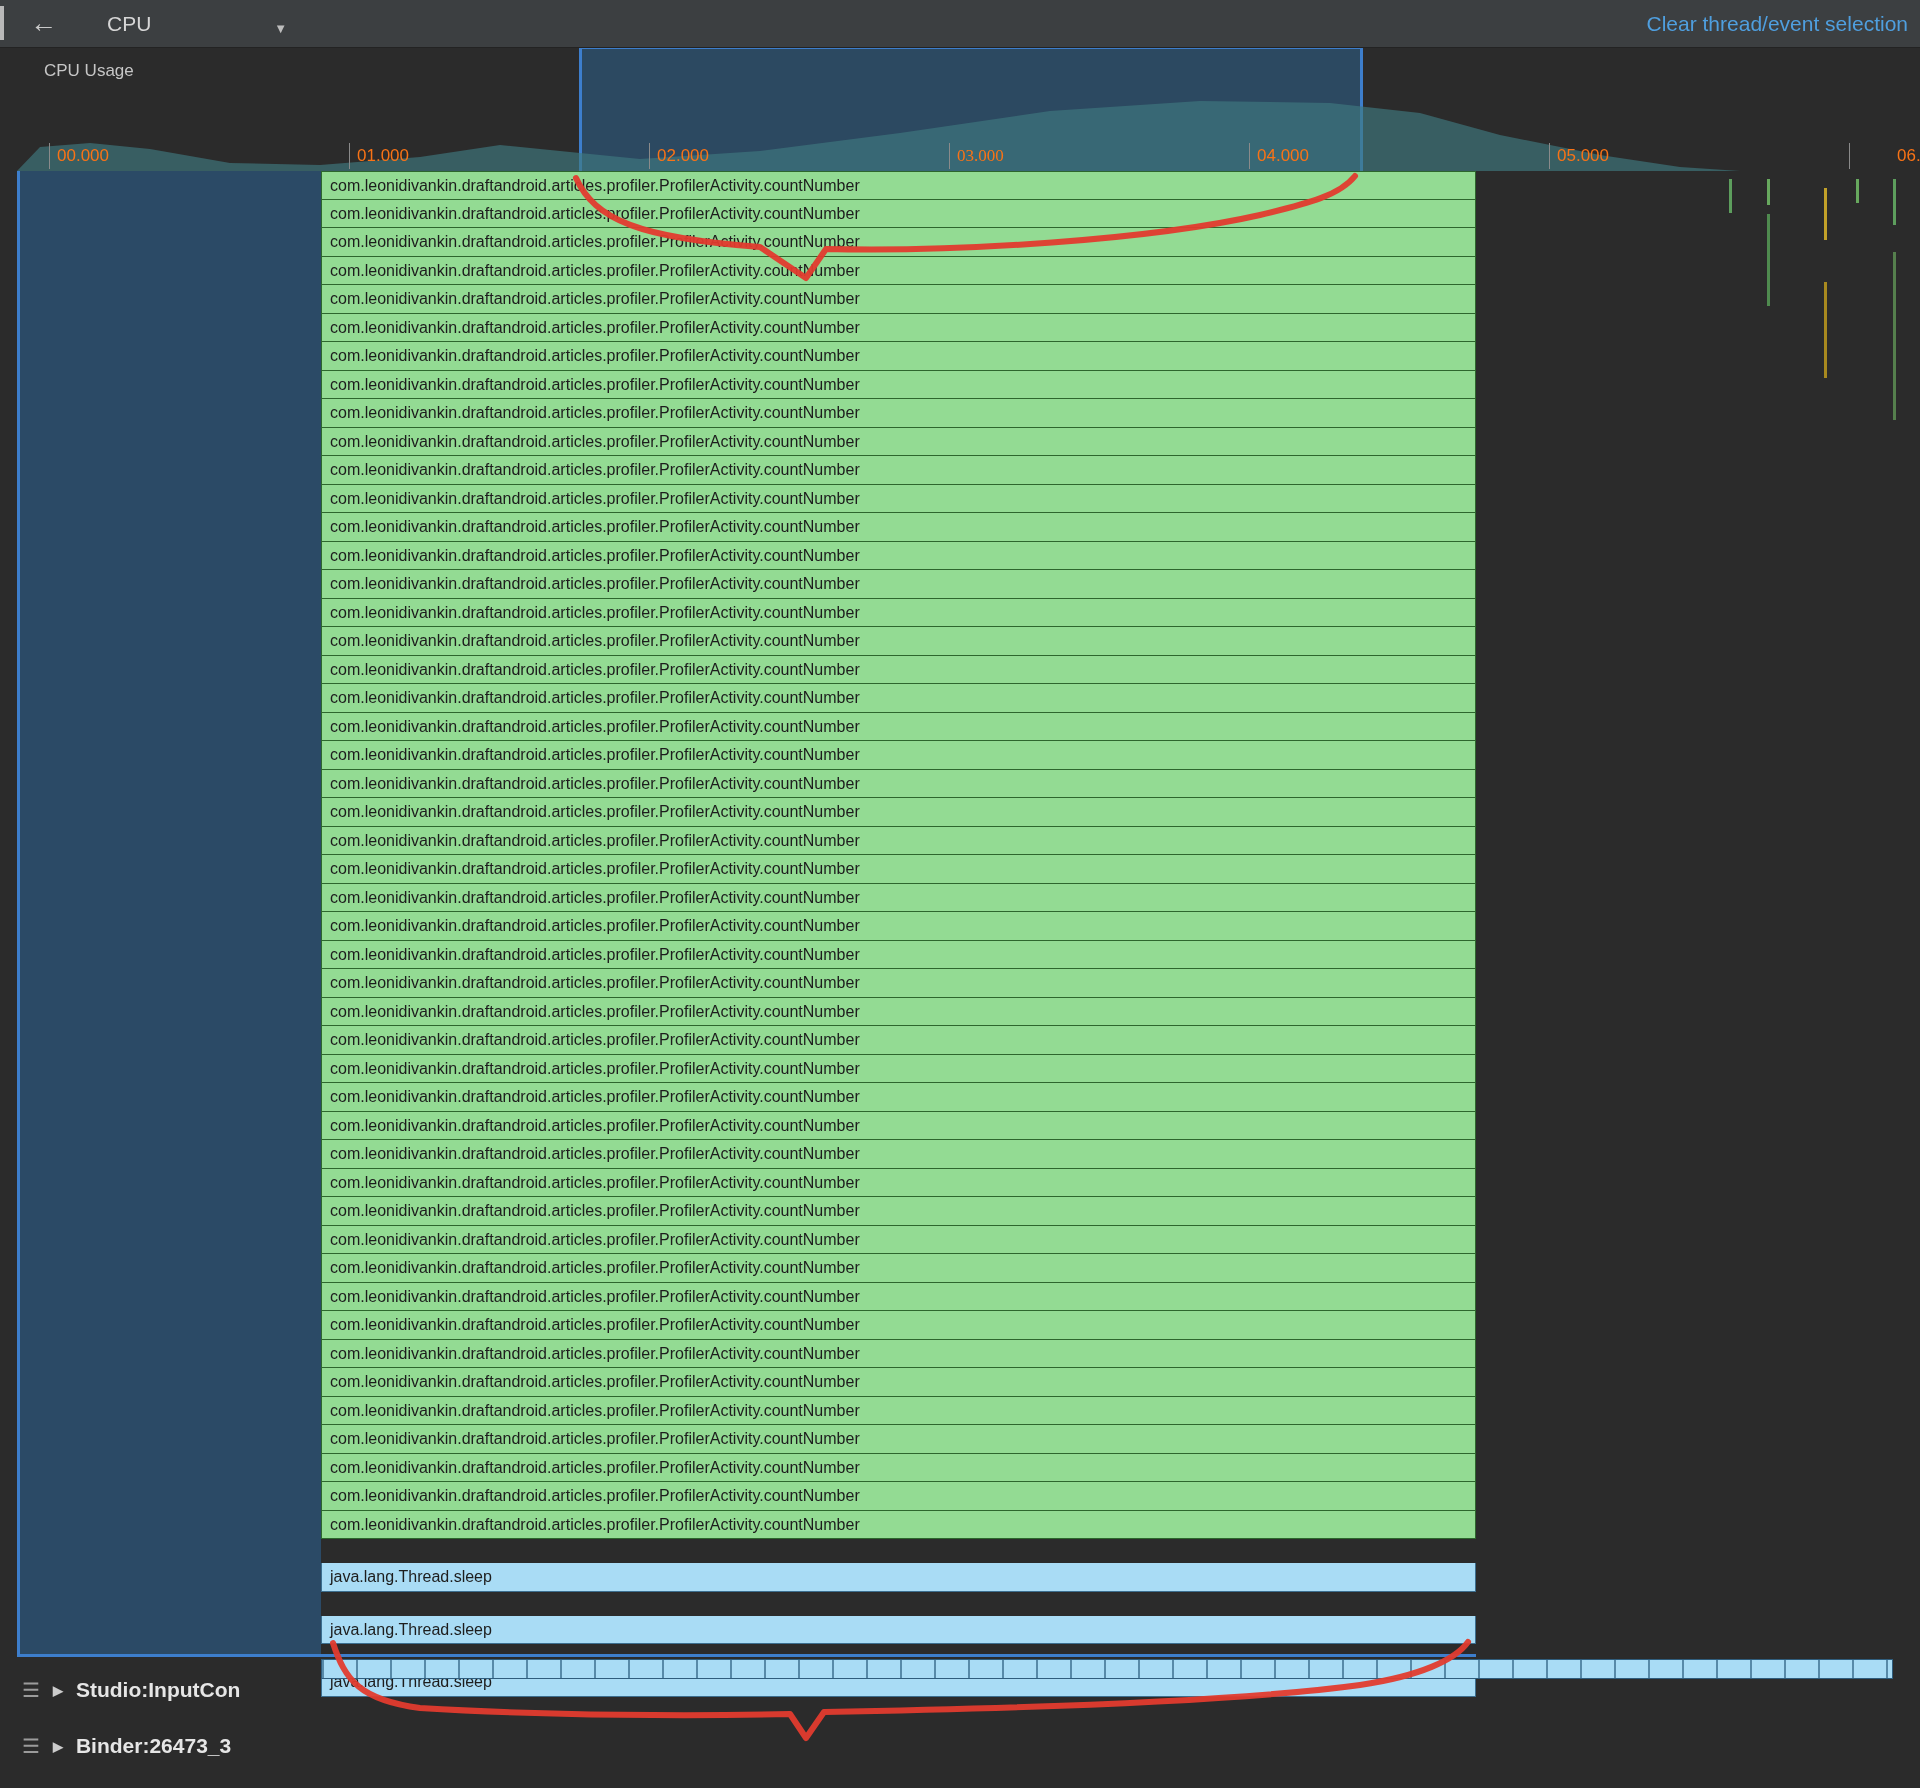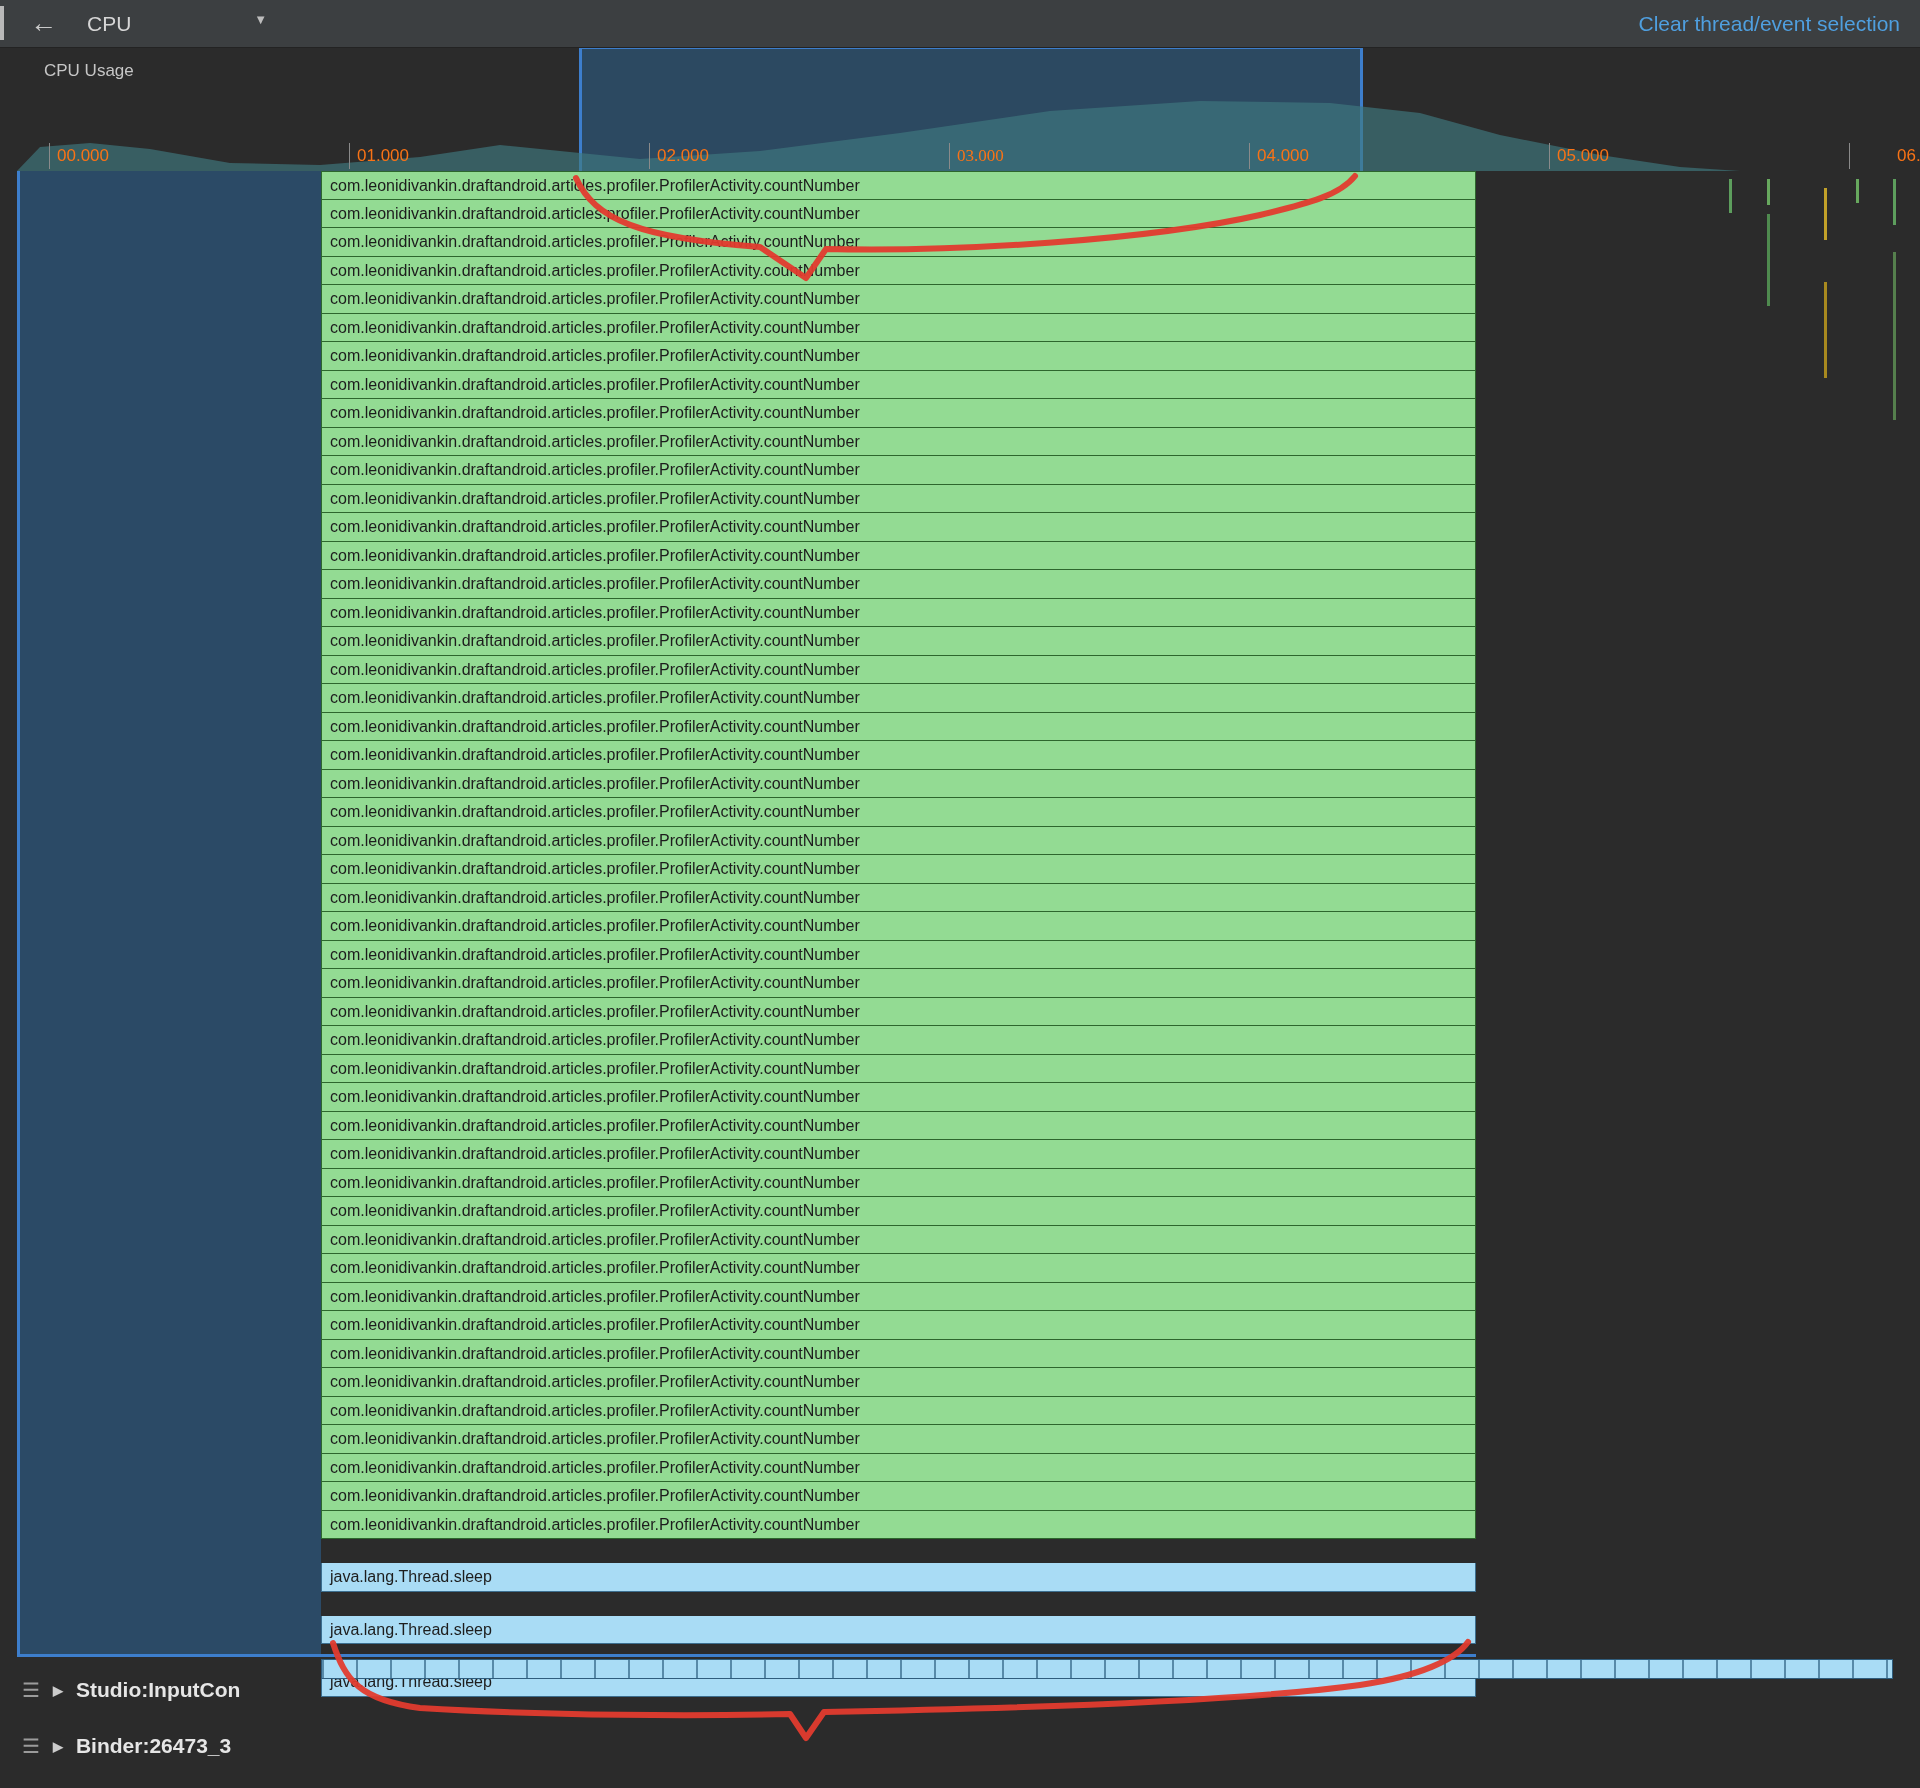--- a/index.html
+++ b/index.html
@@ -5,24 +5,24 @@
   html,body{margin:0;padding:0;}
   body{
     width:1920px;height:1788px;position:relative;overflow:hidden;
     background:#2b2b2b;font-family:"Liberation Sans",sans-serif;
   }
   
   .topbar{position:absolute;left:0;top:0;width:1920px;height:47px;background:#3c3f41;
     border-bottom:1px solid #232323;display:flex;align-items:center;z-index:10;}
   .edge-mark{position:absolute;left:0;top:6px;width:4px;height:34px;background:#b9b9b9;}
   .back{color:#c9c9c9;font-size:27px;margin-left:30px;cursor:default;}
-  .view-select{margin-left:30px;width:180px;display:flex;justify-content:space-between;
-    align-items:flex-start;color:#d6d6d6;font-size:21px;}
+  .view-select{margin-left:50px;width:180px;display:flex;justify-content:space-between;
+    align-items:flex-end;color:#d6d6d6;font-size:21px;}
   .caret{color:#bdbdbd;font-size:13px;}
-  .clear-btn{margin-left:auto;margin-right:20px;color:#4f9fdf;font-size:21px;white-space:nowrap;}
+  .clear-btn{margin-left:auto;margin-right:12px;color:#4f9fdf;font-size:21px;white-space:nowrap;}
   
   .overview{position:absolute;left:0;top:47px;width:1920px;height:144px;background:#2b2b2b;}
   .usage-label{position:absolute;left:44px;top:14px;font-size:17px;color:#c6c6c6;z-index:3;}
   .selection{position:absolute;left:579px;top:0;width:784px;height:124px;
     background:var(--selection-fill);border-left:3px solid var(--selection-border);
     border-right:3px solid var(--selection-border);border-top:2px solid var(--selection-border);
     box-sizing:border-box;z-index:1;}
   .usage-svg{position:absolute;left:0;top:0;z-index:2;}
   .ruler{position:absolute;left:0;top:0;width:1920px;height:124px;z-index:3;}
   .tick{position:absolute;top:96px;height:26px;line-height:26px;border-left:1px solid #8a8a8a;

